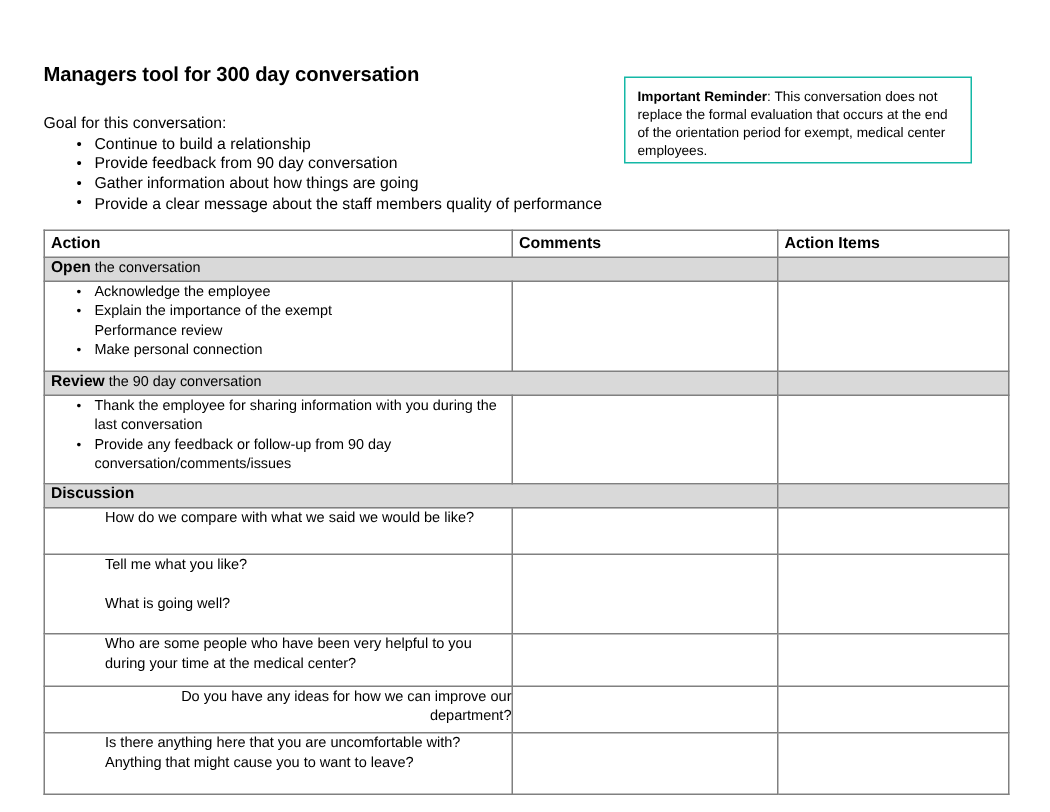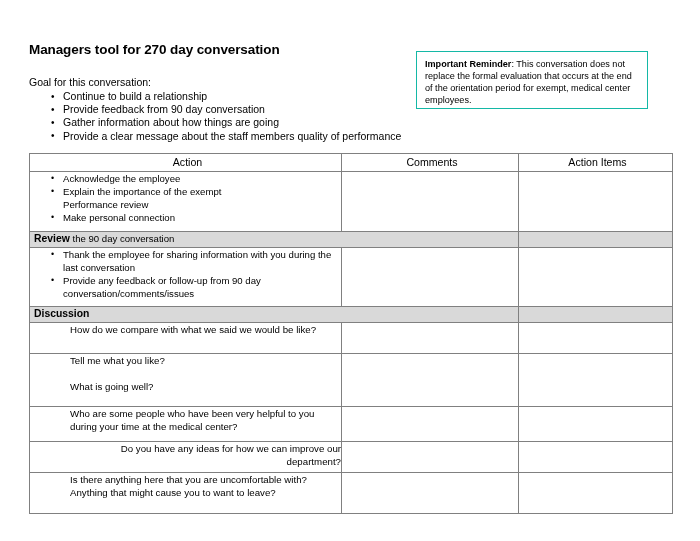--- a/index.html
+++ b/index.html
@@ -95,22 +95,22 @@
   .tbl col.c-comments    { width: 177px; }
   .tbl col.c-actionitems { width: 154px; }
 
   .tbl td, .tbl th {
     border: 1px solid #808080;
     vertical-align: top;
     padding: 0;
     box-sizing: border-box;
   }
   .tbl th {
-    text-align: center;
-    font-weight: normal;
+    text-align: left;
+    font-weight: bold;
     font-size: 10.6px;
     padding: 2px 0 3px 4px;
     height: 17px;
   }
   .sec-row td {
     background: #d9d9d9;
     height: 16px;
     font-size: 10.4px;
     padding: 1px 0 2px 4px;
   }
@@ -155,21 +155,21 @@
   .q-gap {
     height: 13px;
   }
   .blank { }
 </style>
 </head>
 <body>
 
 <div class="page">
 
-  <div class="doc-title">Managers tool for 270 day conversation</div>
+  <div class="doc-title">Managers tool for 300 day conversation</div>
 
   <div class="goal-block">
     <p class="goal-lead">Goal for this conversation:</p>
     <ul class="goal-list">
       <li><span class="bullet">•</span><span>Continue to build a relationship</span></li>
       <li><span class="bullet">•</span><span>Provide feedback from 90 day conversation</span></li>
       <li><span class="bullet">•</span><span>Gather information about how things are going</span></li>
       <li><span class="bullet">•</span><span>Provide a clear message about the staff members quality of performance</span></li>
     </ul>
   </div>
@@ -186,20 +186,24 @@
     </colgroup>
     <thead>
       <tr>
         <th>Action</th>
         <th>Comments</th>
         <th>Action Items</th>
       </tr>
     </thead>
     <tbody>
 
+      <tr class="sec-row">
+        <td colspan="2"><span class="sec-strong">Open</span><span class="sec-rest"> the conversation</span></td>
+        <td class="blank"></td>
+      </tr>
       <tr>
         <td class="body-cell" style="height:60px;">
           <ul class="cell-list">
             <li><span class="bullet">•</span><span>Acknowledge the employee</span></li>
             <li><span class="bullet">•</span><span>Explain the importance of the exempt</span></li>
             <li class="nobullet"><span>Performance review</span></li>
             <li><span class="bullet">•</span><span>Make personal connection</span></li>
           </ul>
         </td>
         <td class="blank"></td>

